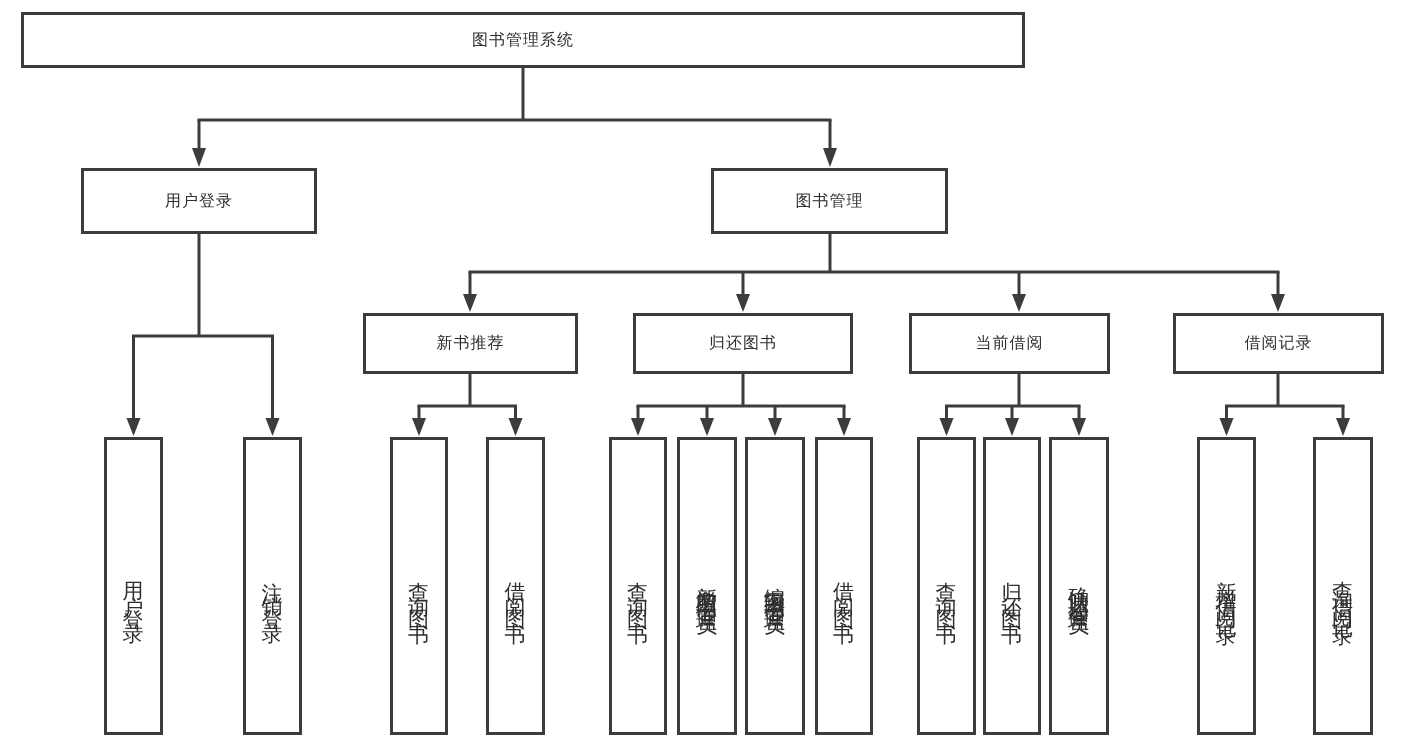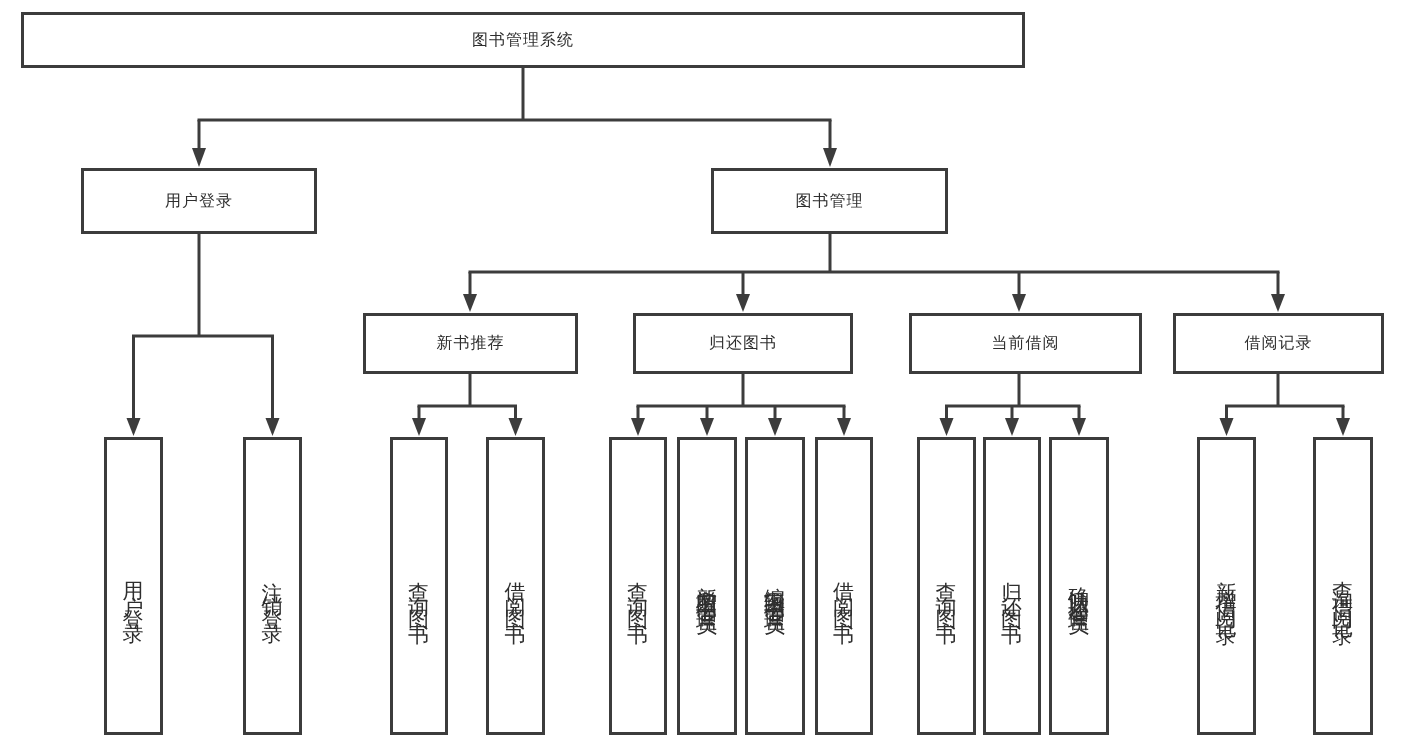--- a/index.html
+++ b/index.html
@@ -113,21 +113,21 @@
   <div class="hbox" style="left:363px; top:313px; width:215px; height:61px;">
     <span>新书推荐</span>
   </div>
 
   <div class="hbox" style="left:711px; top:168px; width:237px; height:66px;">
     <span>图书管理</span>
   </div>
   <div class="hbox" style="left:633px; top:313px; width:220px; height:61px;">
     <span>归还图书</span>
   </div>
-  <div class="hbox" style="left:909px; top:313px; width:233px; height:61px;">
+  <div class="hbox" style="left:909px; top:313px; width:201px; height:61px;">
     <span>当前借阅</span>
   </div>
   <div class="hbox" style="left:1173px; top:313px; width:211px; height:61px;">
     <span>借阅记录</span>
   </div>
 
   <div class="vbox sp-l" style="left:104px; width:59px;">
     <span class="vtext">用户登录</span>
   </div>
   <div class="vbox sp-l" style="left:243px; width:59px;">

